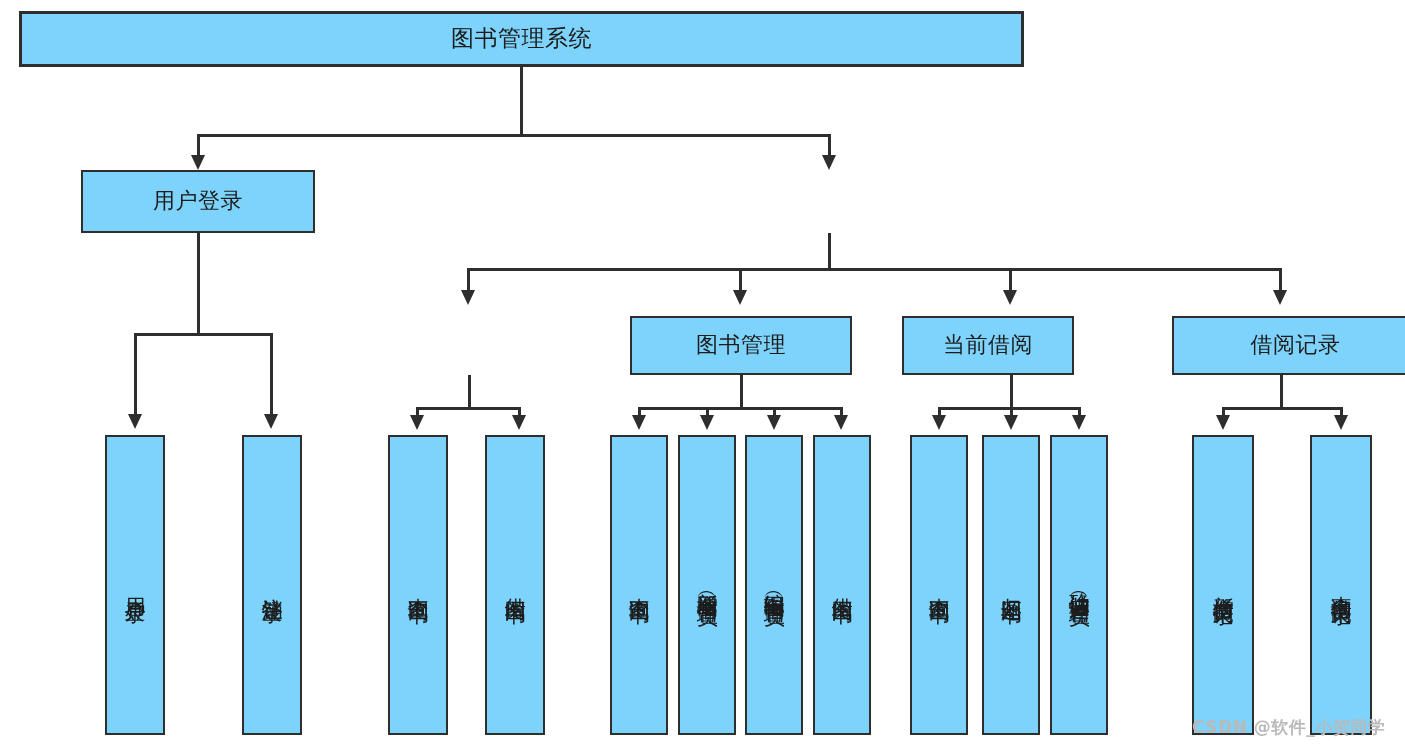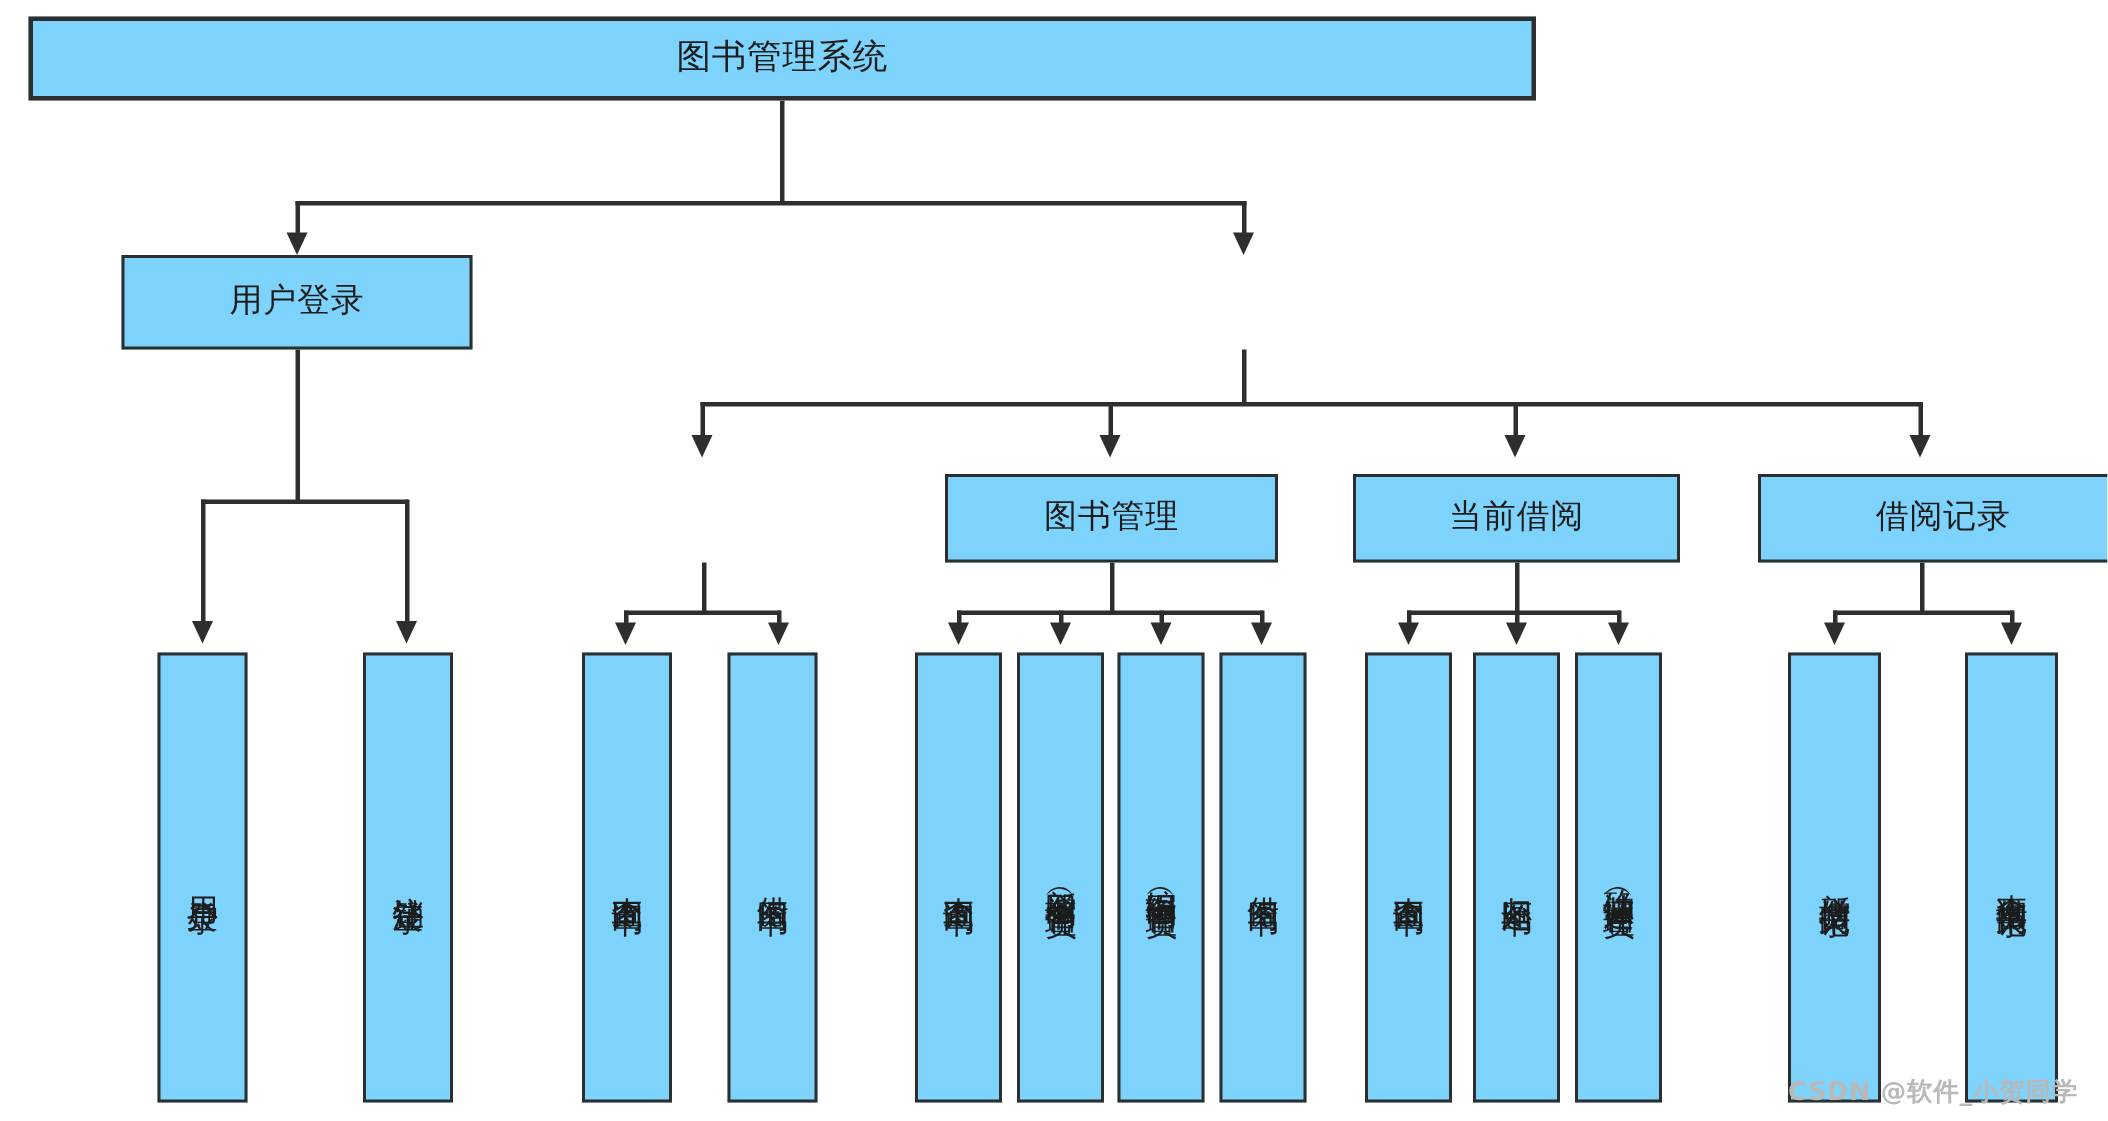--- a/index.html
+++ b/index.html
@@ -133,21 +133,21 @@
     <div class="conn v" style="left:1340px; top:407px; height:9px;"></div>
     <div class="arrowhead" style="left:1216px; top:415px;"></div>
     <div class="arrowhead" style="left:1334px; top:415px;"></div>
   </div>
 
   <div class="node h root" style="left:19px; top:11px; width:1005px; height:56px;">图书管理系统</div>
 
   <div class="node h" style="left:81px; top:170px; width:234px; height:63px;">用户登录</div>
 
   <div class="node h" style="left:630px; top:316px; width:222px; height:59px;">图书管理</div>
-  <div class="node h" style="left:902px; top:316px; width:218px; height:59px;">当前借阅</div>
+  <div class="node h" style="left:902px; top:316px; width:172px; height:59px;">当前借阅</div>
   <div class="node h" style="left:1172px; top:316px; width:247px; height:59px;">借阅记录</div>
 
   <div class="node leaf" style="left:105px; top:435px; width:60px; height:300px;">用户登录</div>
   <div class="node leaf" style="left:242px; top:435px; width:60px; height:300px;">注销登录</div>
 
   <div class="node leaf" style="left:388px; top:435px; width:60px; height:300px;">查询图书</div>
   <div class="node leaf" style="left:485px; top:435px; width:60px; height:300px;">借阅图书</div>
 
   <div class="node leaf" style="left:610px; top:435px; width:58px; height:300px;">查询图书</div>
   <div class="node leaf" style="left:678px; top:435px; width:58px; height:300px;">新增图书（管理员）</div>

